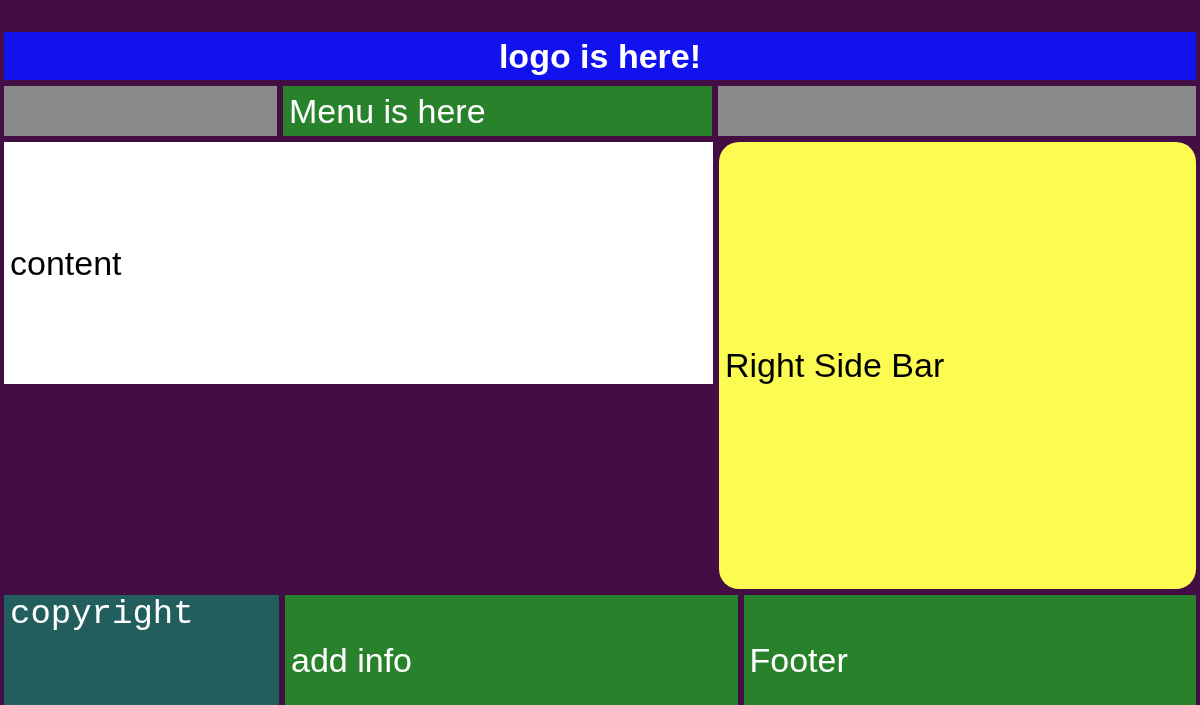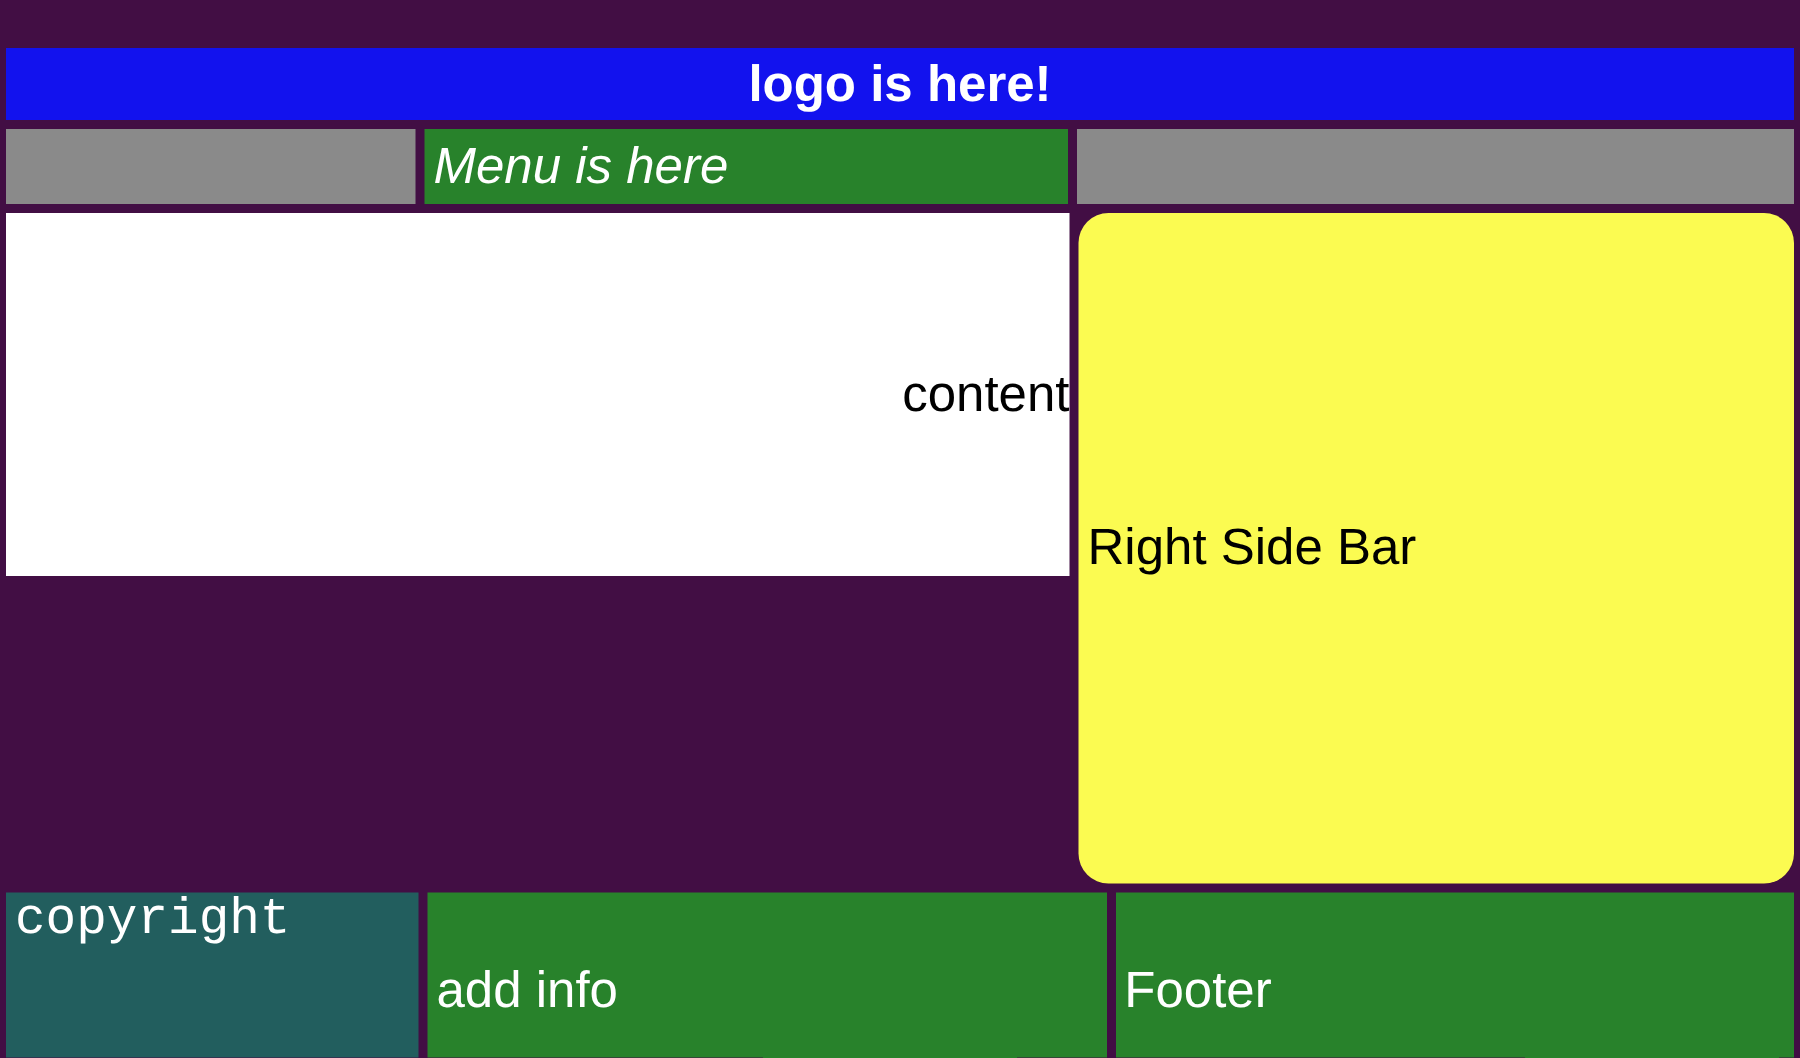--- a/index.html
+++ b/index.html
@@ -26,21 +26,20 @@
       justify-content: center;
       margin-bottom: 6px;
       margin-top: 28px;
     }
     .menu-row {
       width: 100%;
       height: 50px;
       display: flex;
       gap: 6px;
       margin-bottom: 6px;
-      font-style: italic;
     }
     .menu-left,
     .menu-right {
       background-color: #8a8a8a;
     }
     .menu-left {
       width: 273px;
     }
     .menu-center {
       width: 429px;
@@ -63,21 +62,20 @@
     }
     .content {
       width: 709px;
       height: 242px;
       background-color: #ffffff;
       color: #000000;
       font-size: 34px;
       display: flex;
       align-items: center;
       padding-left: 6px;
-      justify-content: flex-end;
     }
     .main-left {
       width: 709px;
     }
     .sidebar {
       flex: 1;
       background-color: #fbfb51;
       color: #000000;
       font-size: 34px;
       display: flex;

